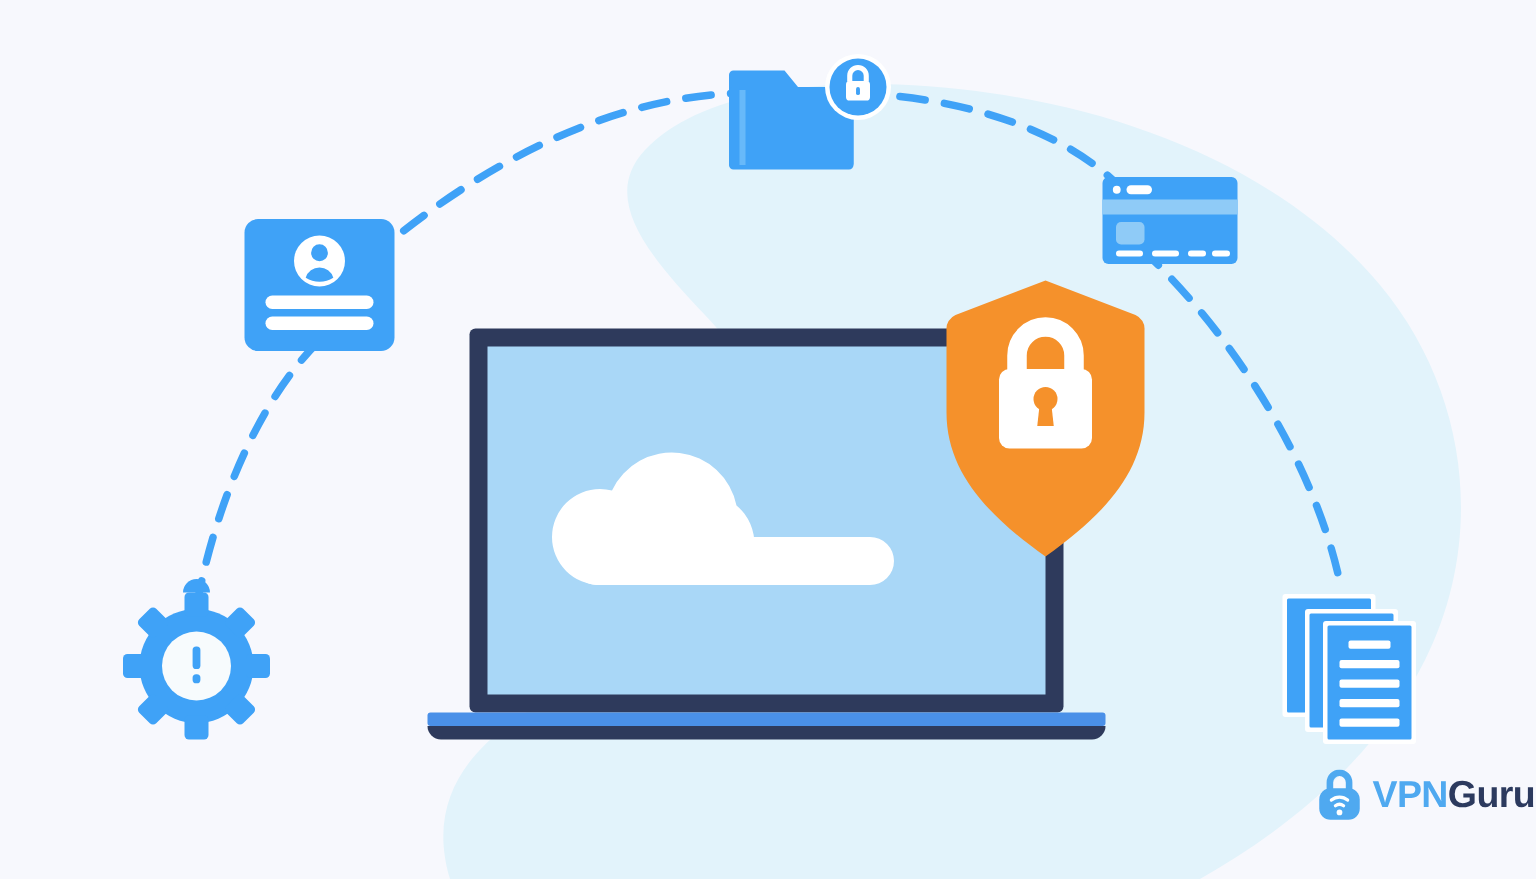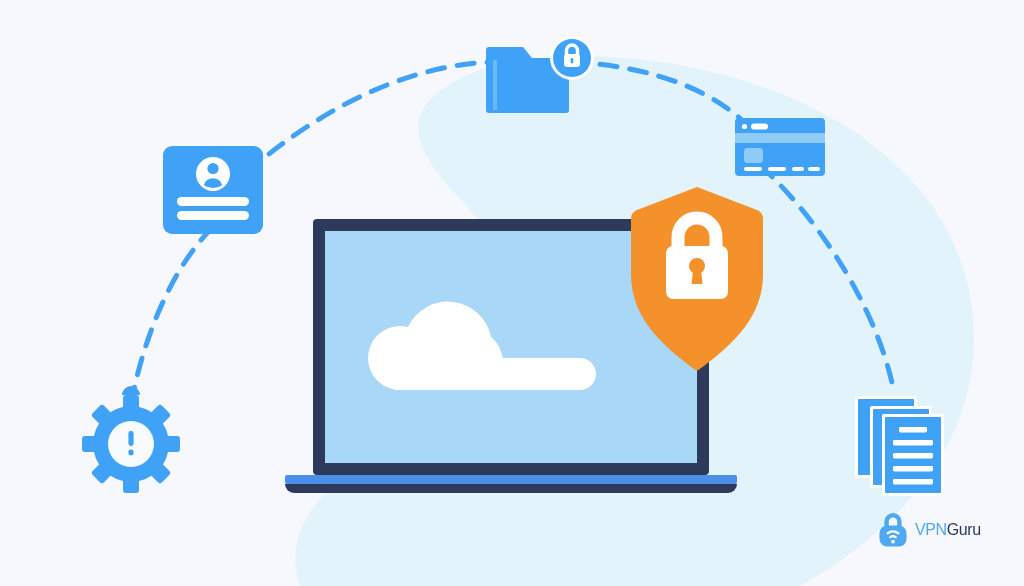--- a/index.html
+++ b/index.html
@@ -37,22 +37,22 @@
     gap: 7px;
   }
   .logo-mark {
     width: 30px;
     height: 34px;
     flex: 0 0 auto;
     display: block;
   }
   .logo-text {
     font-family: "Liberation Sans", sans-serif;
-    font-weight: normal;
-    font-size: 16px;
+    font-weight: bold;
+    font-size: 25px;
     letter-spacing: -0.4px;
     line-height: 1;
     white-space: nowrap;
     user-select: none;
   }
   .logo-text .t1 { color: #4FA9F0; }
   .logo-text .t2 { color: #2C3A5E; }
 </style>
 </head>
 <body>

